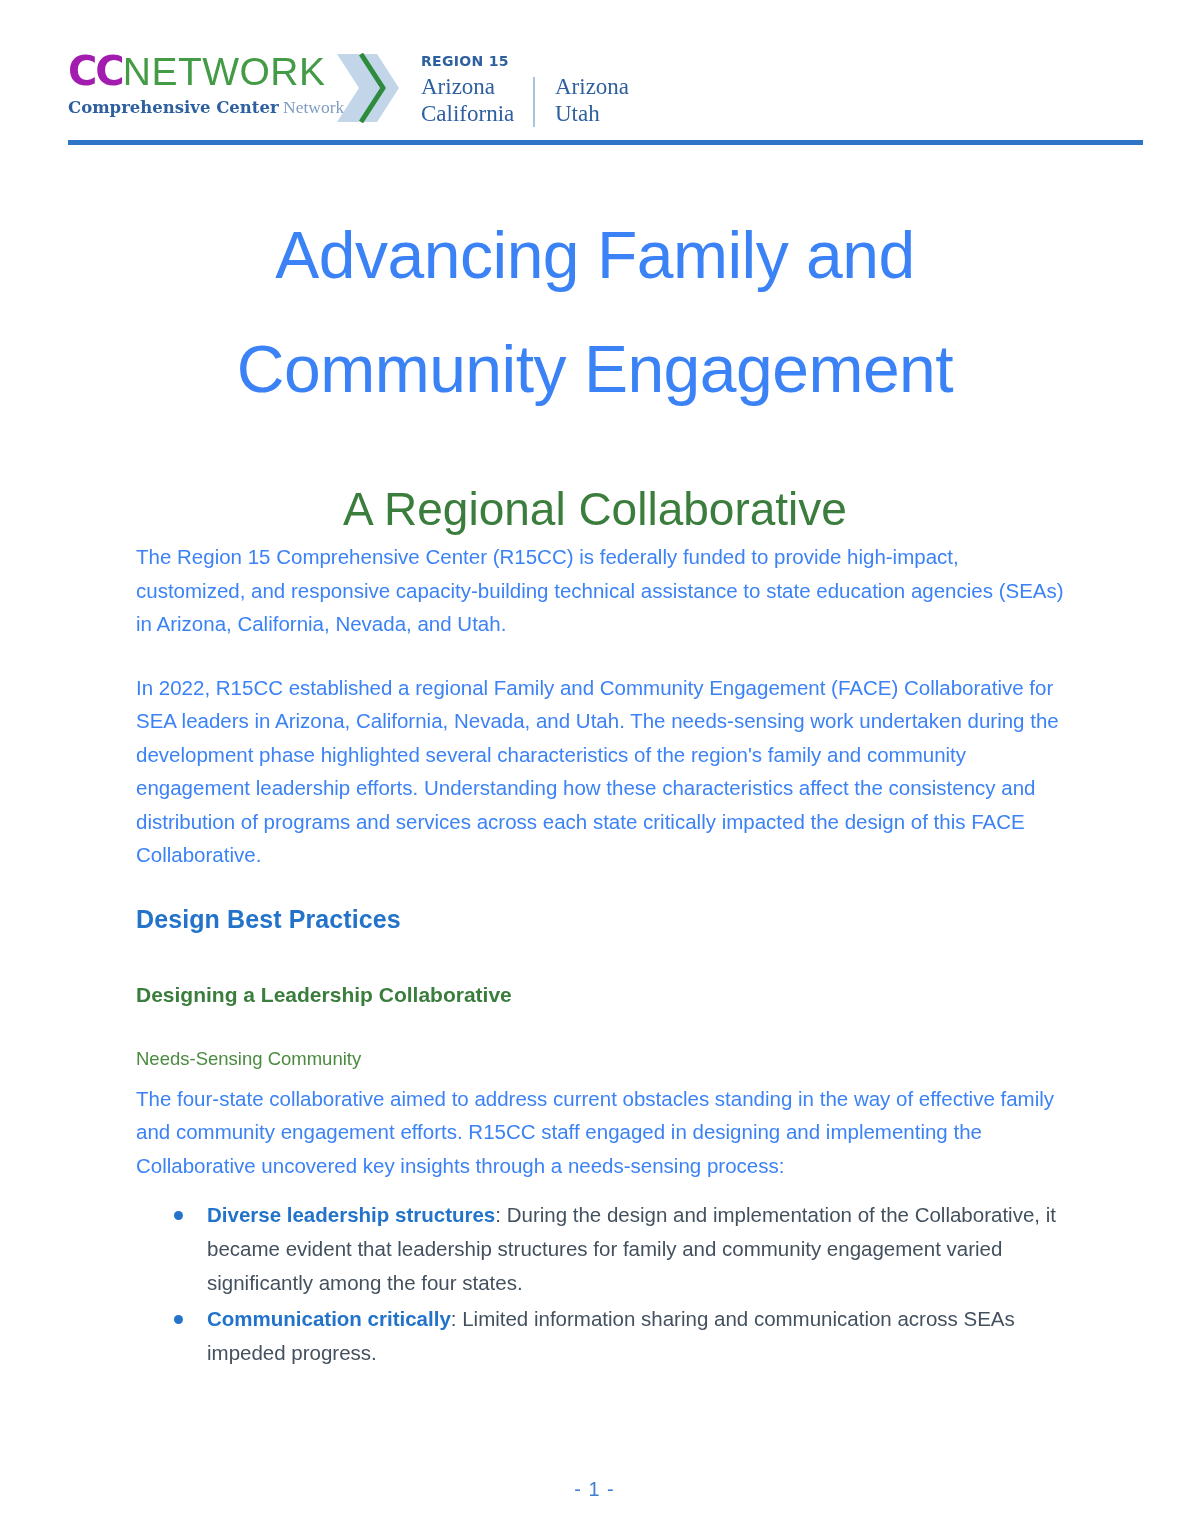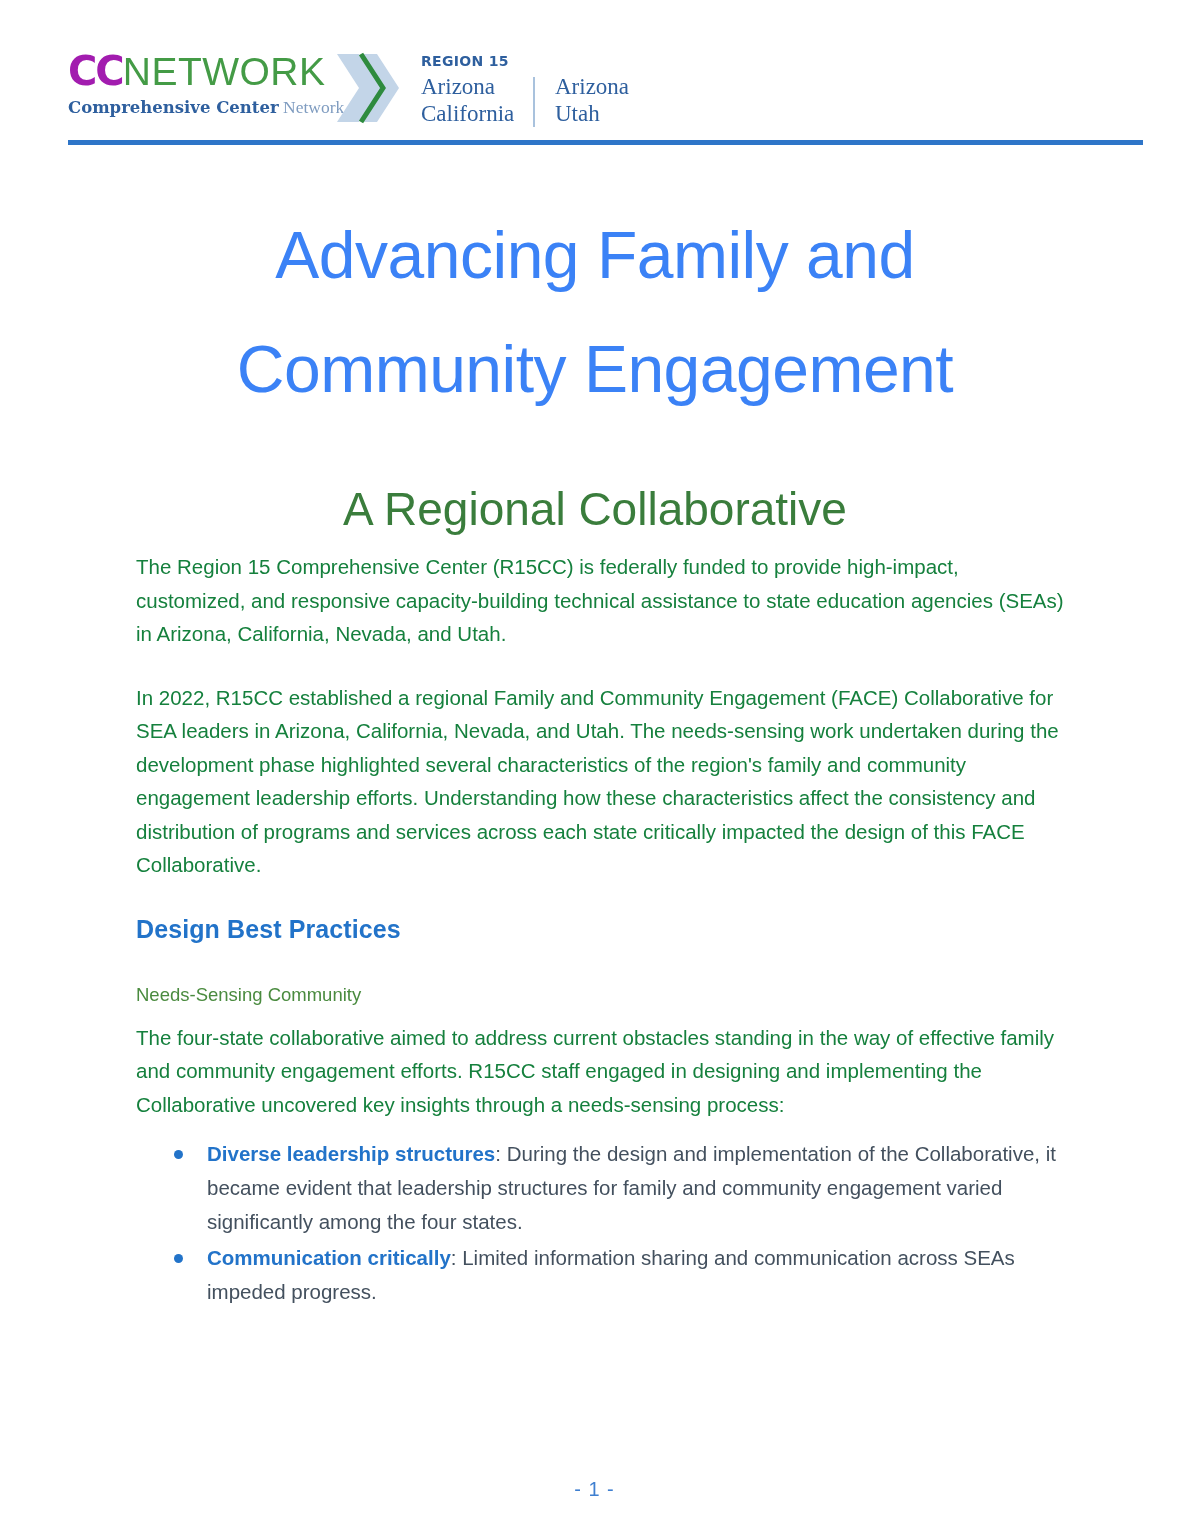--- a/index.html
+++ b/index.html
@@ -160,24 +160,24 @@
 
   
   .content {
     position: absolute;
     left: 136px;
     top: 536px;
     width: 930px;
   }
 
   p.body-para {
-    margin: 14px 0 30px 0;
+    margin: 4px 0 30px 0;
     font-size: 20.5px;
     line-height: 33.5px;
-    color: #15803d;
+    color: #3b82f6;
     text-align: left;
   }
 
   h2.h-blue {
     margin: 26px 0 0 0;
     color: #2273c9;
     font-size: 25px;
     line-height: 34px;
     font-weight: bold;
     letter-spacing: 0.1px;
@@ -289,20 +289,21 @@
   <div class="doc-subtitle">A Regional Collaborative</div>
 
   <div class="content">
 
     <p class="body-para">The Region 15 Comprehensive Center (R15CC) is federally funded to provide high-impact, customized, and responsive capacity-building technical assistance to state education agencies (SEAs) in Arizona, California, Nevada, and Utah.</p>
 
     <p class="body-para">In 2022, R15CC established a regional Family and Community Engagement (FACE) Collaborative for SEA leaders in Arizona, California, Nevada, and Utah. The needs-sensing work undertaken during the development phase highlighted several characteristics of the region's family and community engagement leadership efforts. Understanding how these characteristics affect the consistency and distribution of programs and services across each state critically impacted the design of this FACE Collaborative.</p>
 
     <h2 class="h-blue">Design Best Practices</h2>
 
+    <h3 class="h-green">Designing a Leadership Collaborative</h3>
 
     <h4 class="h-green-small">Needs-Sensing Community</h4>
 
     <p class="body-para" style="margin-bottom:0;">The four-state collaborative aimed to address current obstacles standing in the way of effective family and community engagement efforts. R15CC staff engaged in designing and implementing the Collaborative uncovered key insights through a needs-sensing process:</p>
 
     <ul class="bullets">
       <li>
         <span class="dot"></span>
         <span class="lead-in">Diverse leadership structures</span><span>: During the design and implementation of the Collaborative, it became evident that leadership structures for family and community engagement varied significantly among the four states.</span>
       </li>

